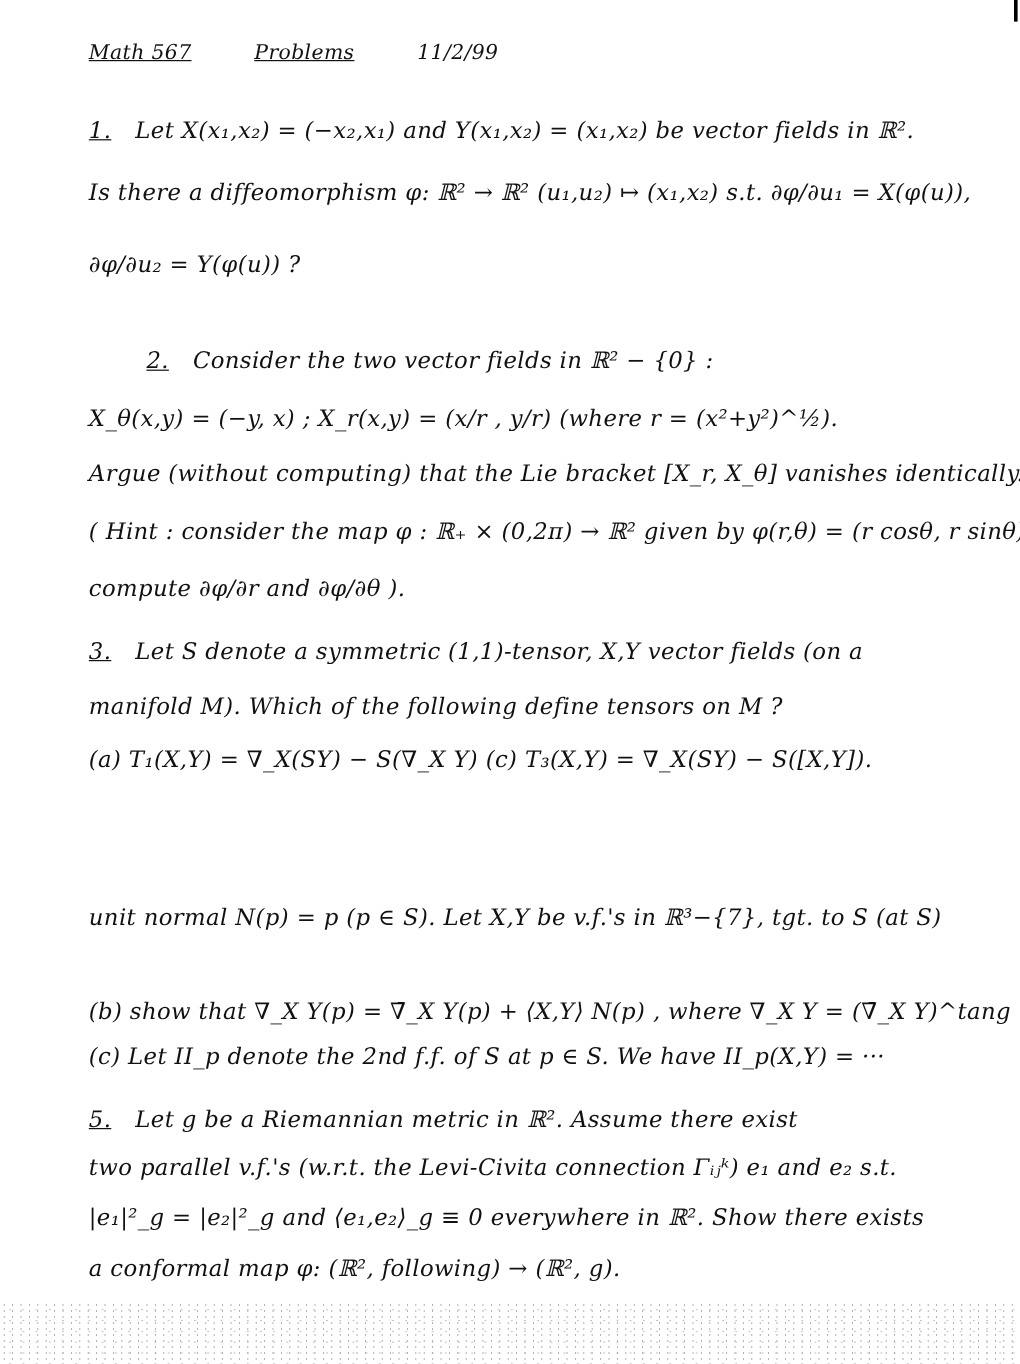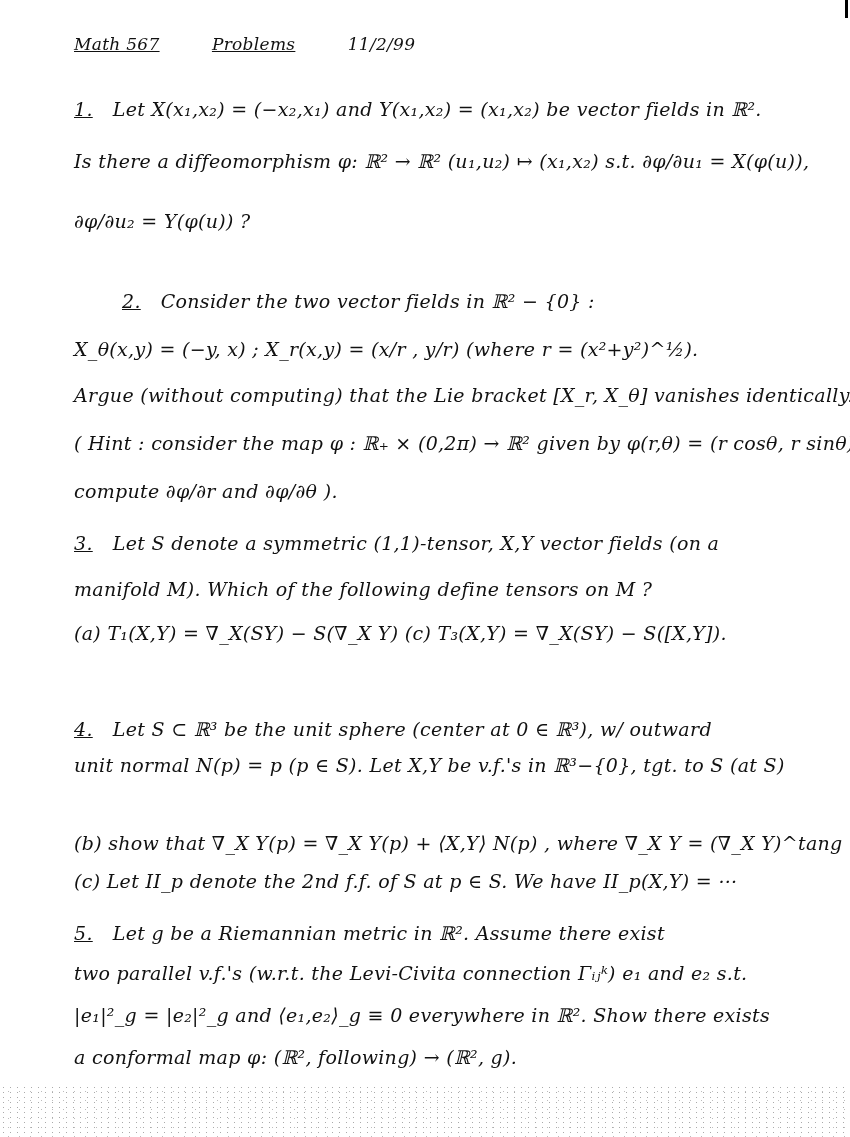--- a/index.html
+++ b/index.html
@@ -48,24 +48,21 @@
   <div class="line" style="top:384px;">Argue (without computing) that the Lie bracket [X_r, X_θ] vanishes identically.</div>
   <div class="line" style="top:432px;">( Hint : consider the map φ : ℝ₊ × (0,2π) → ℝ² given by φ(r,θ) = (r cosθ, r sinθ);</div>
   <div class="line" style="top:480px;">compute ∂φ/∂r and ∂φ/∂θ ).</div>
 
   <div class="line" style="top:532px;">
     <span class="num">3.</span><span>Let S denote a symmetric (1,1)-tensor, X,Y vector fields (on a</span>
   </div>
   <div class="line" style="top:578px;">manifold M). Which of the following define tensors on M ?</div>
   <div class="line" style="top:622px;">(a) T₁(X,Y) = ∇_X(SY) − S(∇_X Y)        (c) T₃(X,Y) = ∇_X(SY) − S([X,Y]).</div>
 
-  <div class="line" style="top:718px;">
-    <span class="num">4.</span><span>Let S ⊂ ℝ³ be the unit sphere (center at 0 ∈ ℝ³), w/ outward</span>
-  </div>
-  <div class="line" style="top:754px;">unit normal N(p) = p (p ∈ S). Let X,Y be v.f.'s in ℝ³−{0}, tgt. to S (at S)</div>
+  <div class="line" style="top:754px;">unit normal N(p) = p (p ∈ S). Let X,Y be v.f.'s in ℝ³−{7}, tgt. to S (at S)</div>
   <div class="line" style="top:832px;">(b) show that ∇_X Y(p) = ∇̄_X Y(p) + ⟨X,Y⟩ N(p) , where ∇_X Y = (∇̄_X Y)^tang</div>
   <div class="line" style="top:870px;">(c) Let II_p denote the 2nd f.f. of S at p ∈ S. We have II_p(X,Y) = ···</div>
 
   <div class="line" style="top:922px;">
     <span class="num">5.</span><span>Let g be a Riemannian metric in ℝ². Assume there exist</span>
   </div>
   <div class="line" style="top:962px;">two parallel v.f.'s (w.r.t. the Levi-Civita connection Γᵢⱼᵏ) e₁ and e₂ s.t.</div>
   <div class="line" style="top:1004px;">|e₁|²_g = |e₂|²_g and ⟨e₁,e₂⟩_g ≡ 0 everywhere in ℝ². Show there exists</div>
   <div class="line" style="top:1046px;">a conformal map φ: (ℝ², following) → (ℝ², g).</div>
 

